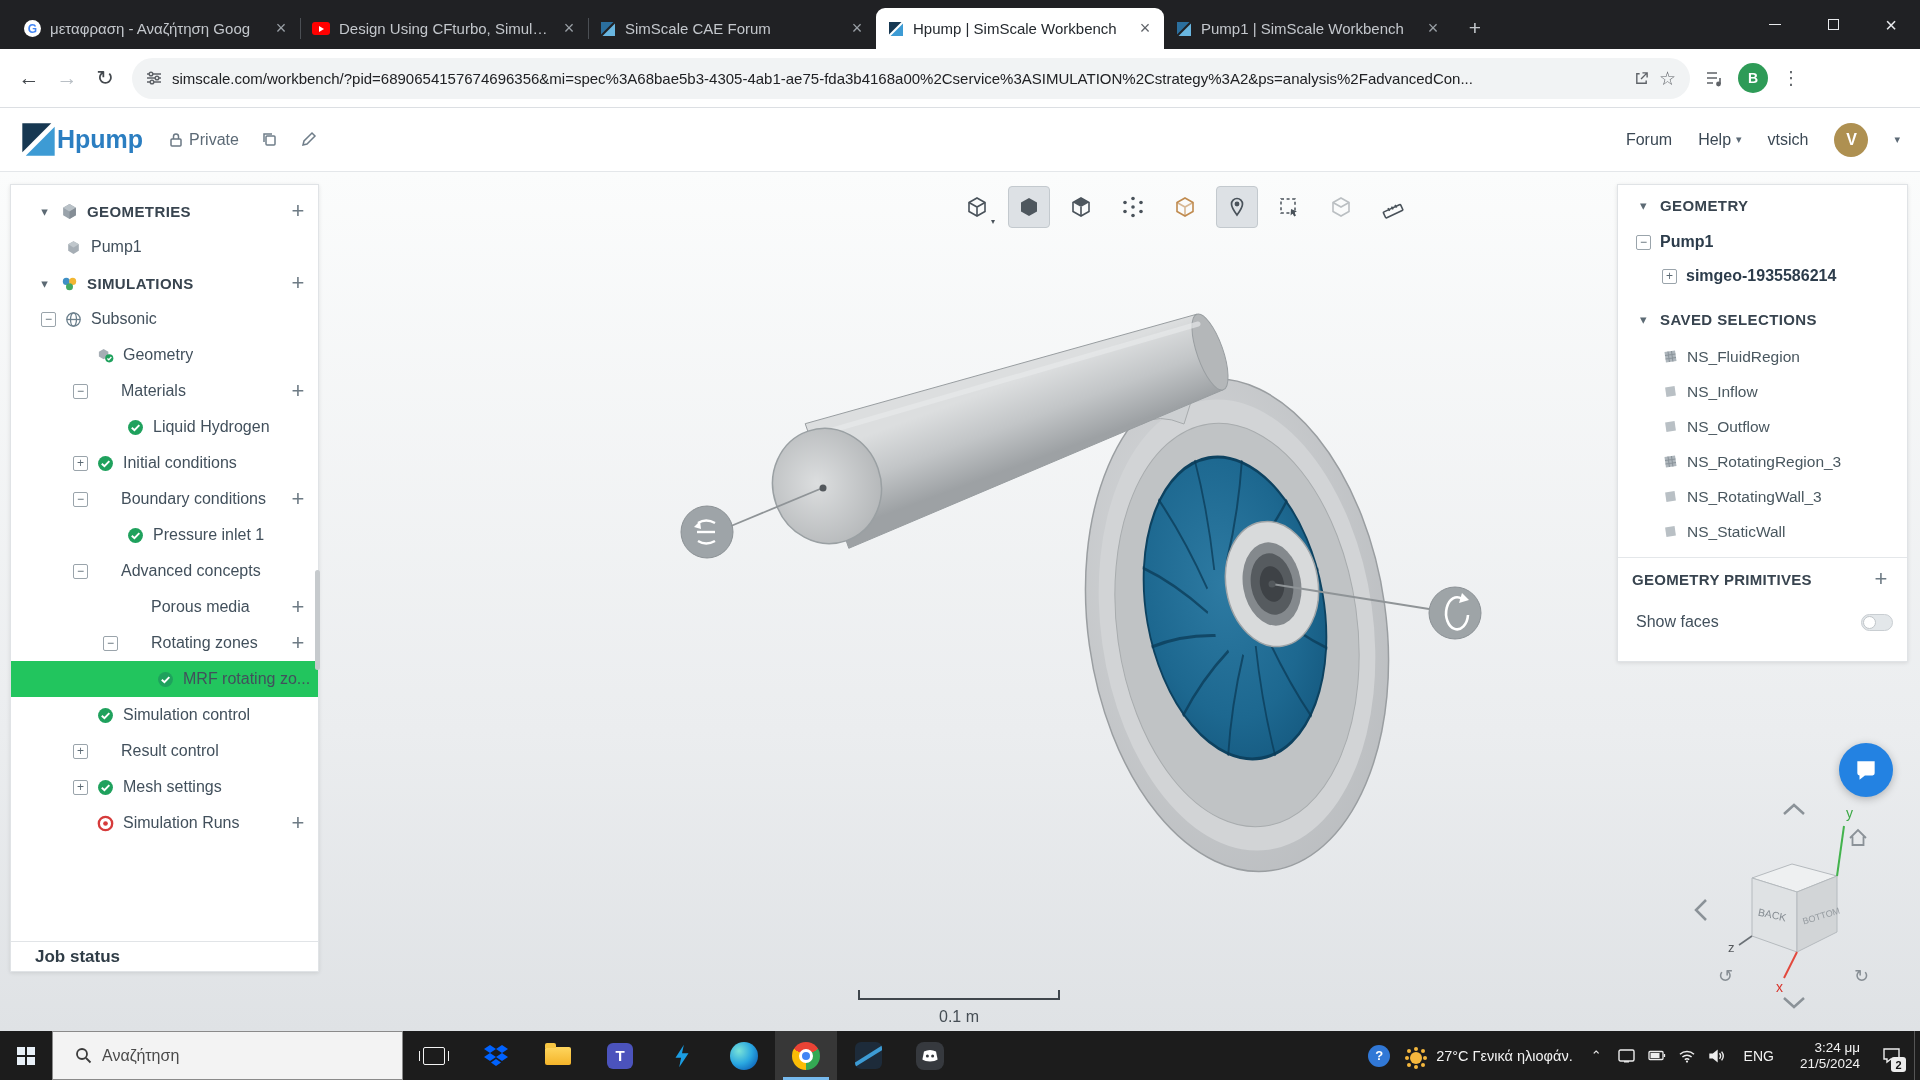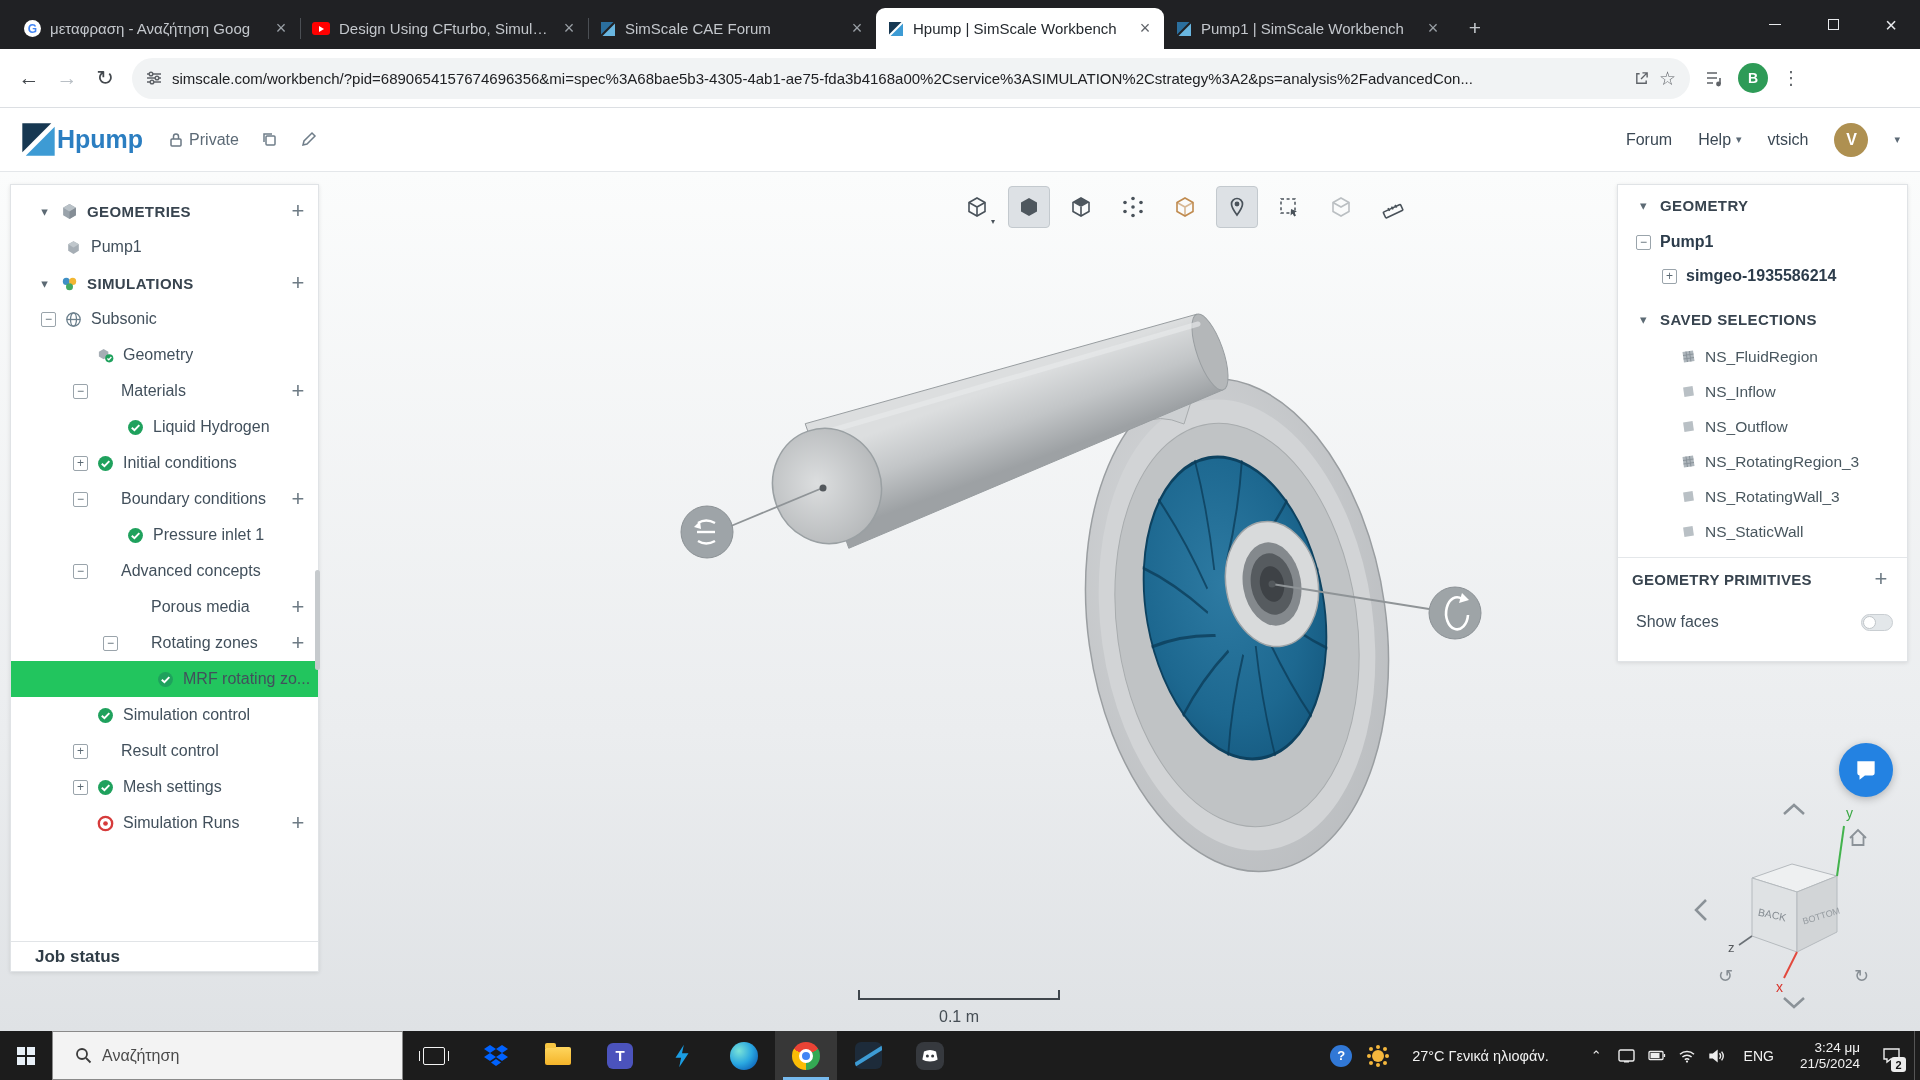--- a/index.html
+++ b/index.html
@@ -67,21 +67,21 @@
 .addbtn{margin-left:auto;color:#6e7b85;font-size:22px;font-weight:300;width:28px;text-align:center;flex:0 0 auto}
 .i0{padding-left:26px}.i1{padding-left:30px}.i2{padding-left:62px}.i3{padding-left:92px}.i4{padding-left:122px}
 .job-status{height:30px;border-top:1px solid #e1e4e7;display:flex;align-items:center;padding-left:24px;font-size:17px;font-weight:bold;color:#2f3c46}
 .scroll-thumb{position:absolute;left:315px;top:398px;width:5px;height:100px;background:#c6cacd;border-radius:3px}
 
 
 .right-panel{position:absolute;right:12px;top:12px;width:291px;height:478px;background:#fff;border:1px solid #e0e3e6;box-shadow:0 1px 4px rgba(0,0,0,.10)}
 .rp-header{display:flex;align-items:center;height:40px;padding-left:18px;font-size:15px;font-weight:bold;letter-spacing:.4px;color:#38444f}
 .rp-row{display:flex;align-items:center;height:34px;font-size:16px;color:#42505c}
 .rp-row .bold{font-weight:bold;color:#2c3c4b}
-.rp-ns{display:flex;align-items:center;height:35px;padding-left:62px;font-size:15.5px;color:#49575f}
+.rp-ns{display:flex;align-items:center;height:35px;padding-left:44px;font-size:15.5px;color:#49575f}
 .rp-ns .ticon{margin-right:8px}
 .rp-divider{border-top:1px solid #e4e7ea;margin-top:8px}
 .rp-prim{display:flex;align-items:center;height:42px;padding:0 12px 0 14px;font-size:15px;font-weight:bold;letter-spacing:.3px;color:#38444f}
 .rp-faces{display:flex;align-items:center;height:44px;padding:0 14px 0 18px;font-size:16px;color:#42505c}
 .toggle{margin-left:auto;width:32px;height:17px;border-radius:9px;background:#e3e7ea;border:1px solid #c9ced2;position:relative}
 .toggle .knob{position:absolute;left:1px;top:1px;width:13px;height:13px;border-radius:50%;background:#fff;border:1px solid #c0c5c9}
 
 
 .vtoolbar{position:absolute;left:956px;top:14px;display:flex;gap:10px}
 .vbtn{width:42px;height:42px;border-radius:4px;display:flex;align-items:center;justify-content:center;position:relative}
@@ -118,21 +118,21 @@
 .folder::before{content:"";position:absolute;top:-4px;left:0;width:11px;height:5px;background:#f7c643;border-radius:2px 2px 0 0}
 .teams-tile{width:26px;height:26px;border-radius:6px;background:#4b53bc;color:#fff;font-weight:bold;font-size:15px;display:flex;align-items:center;justify-content:center}
 .edge-circ{width:28px;height:28px;border-radius:50%;background:radial-gradient(circle at 32% 32%,#7ae3d8,#2aa7e0 48%,#0d62b8 85%)}
 .chrome-circ{width:28px;height:28px;border-radius:50%;background:conic-gradient(from -60deg,#ea4335 0 120deg,#34a853 0 240deg,#fbbc05 0 360deg);position:relative}
 .chrome-circ::after{content:"";position:absolute;inset:7px;border-radius:50%;background:#4285f4;border:3px solid #fff}
 .darkapp{width:27px;height:27px;border-radius:6px;background:#1d2b3a;position:relative;overflow:hidden}
 .darkapp::after{content:"";position:absolute;left:-4px;top:12px;width:36px;height:4px;background:#3d9bd4;transform:rotate(-32deg)}
 .discord-circ{width:28px;height:28px;border-radius:8px;background:#36393e;display:flex;align-items:center;justify-content:center}
 .tray{margin-left:auto;display:flex;align-items:center;height:49px}
 .tray-help{width:22px;height:22px;border-radius:50%;background:#3178d6;color:#fff;font-size:13px;font-weight:bold;display:flex;align-items:center;justify-content:center;margin-right:16px}
-.weather{display:flex;align-items:center;gap:24px;margin-right:32px;font-size:14.5px}
+.weather{display:flex;align-items:flex-end;gap:10px;margin-right:8px;font-size:14.5px}
 .sun{width:12px;height:12px;border-radius:50%;background:#f5b73d;box-shadow:0 -9px 0 -4px #f5b73d,0 9px 0 -4px #f5b73d,9px 0 0 -4px #f5b73d,-9px 0 0 -4px #f5b73d,7px 7px 0 -4px #f5b73d,-7px 7px 0 -4px #f5b73d,7px -7px 0 -4px #f5b73d,-7px -7px 0 -4px #f5b73d;margin:0 4px}
 .tray-chev{font-size:13px;color:#e8e8e8;margin:0 10px}
 .tray-ic{width:26px;display:flex;align-items:center;justify-content:center;margin:0 2px}
 .tray-lang{font-size:14px;margin:0 12px}
 .tray-clock{text-align:right;font-size:13.5px;line-height:16px;margin:0 14px}
 .tray-note{position:relative;width:34px;height:49px;display:flex;align-items:center;justify-content:center;margin-right:6px}
 .note-badge{position:absolute;right:2px;bottom:8px;min-width:15px;height:15px;border-radius:3px;background:#ececec;color:#111;font-size:11px;font-weight:bold;display:flex;align-items:center;justify-content:center}
 .show-desk{width:6px;height:49px;border-left:1px solid #555}
 </style>
 </head>

